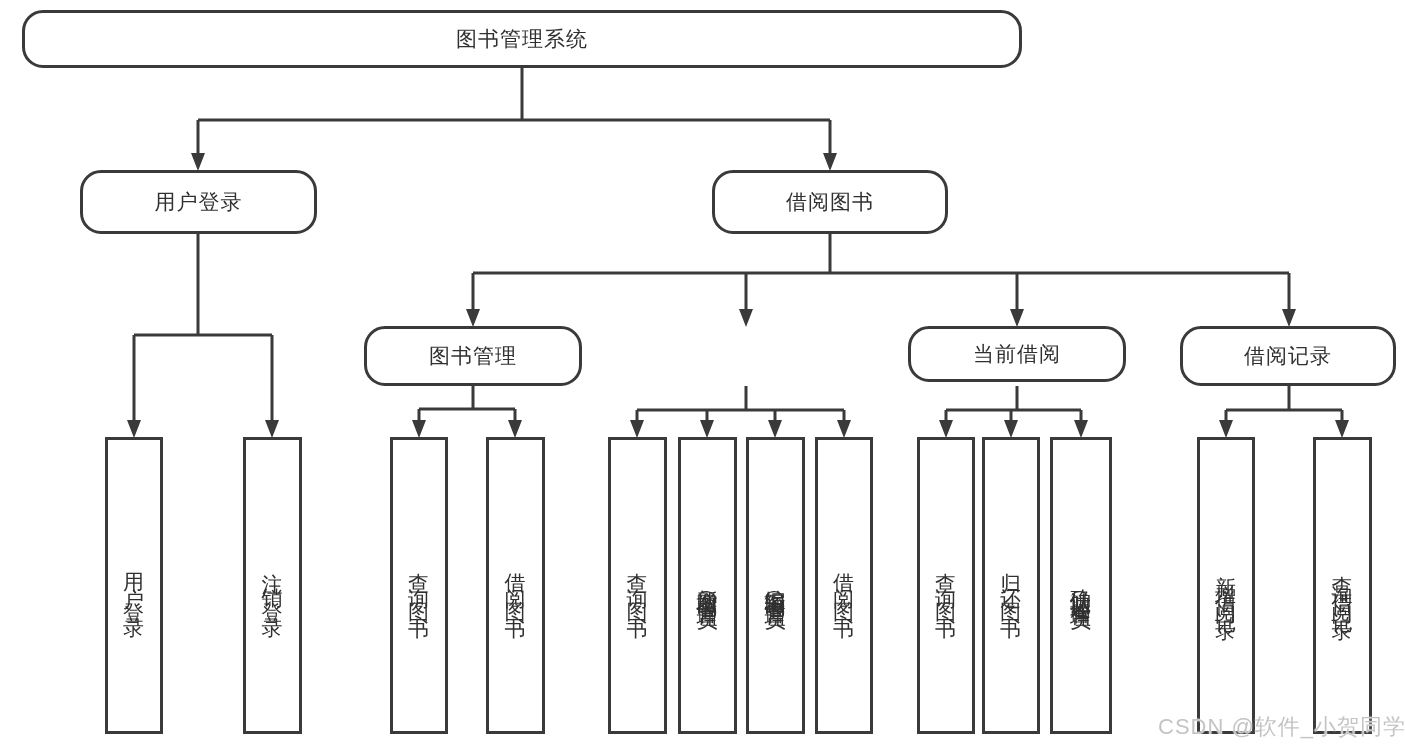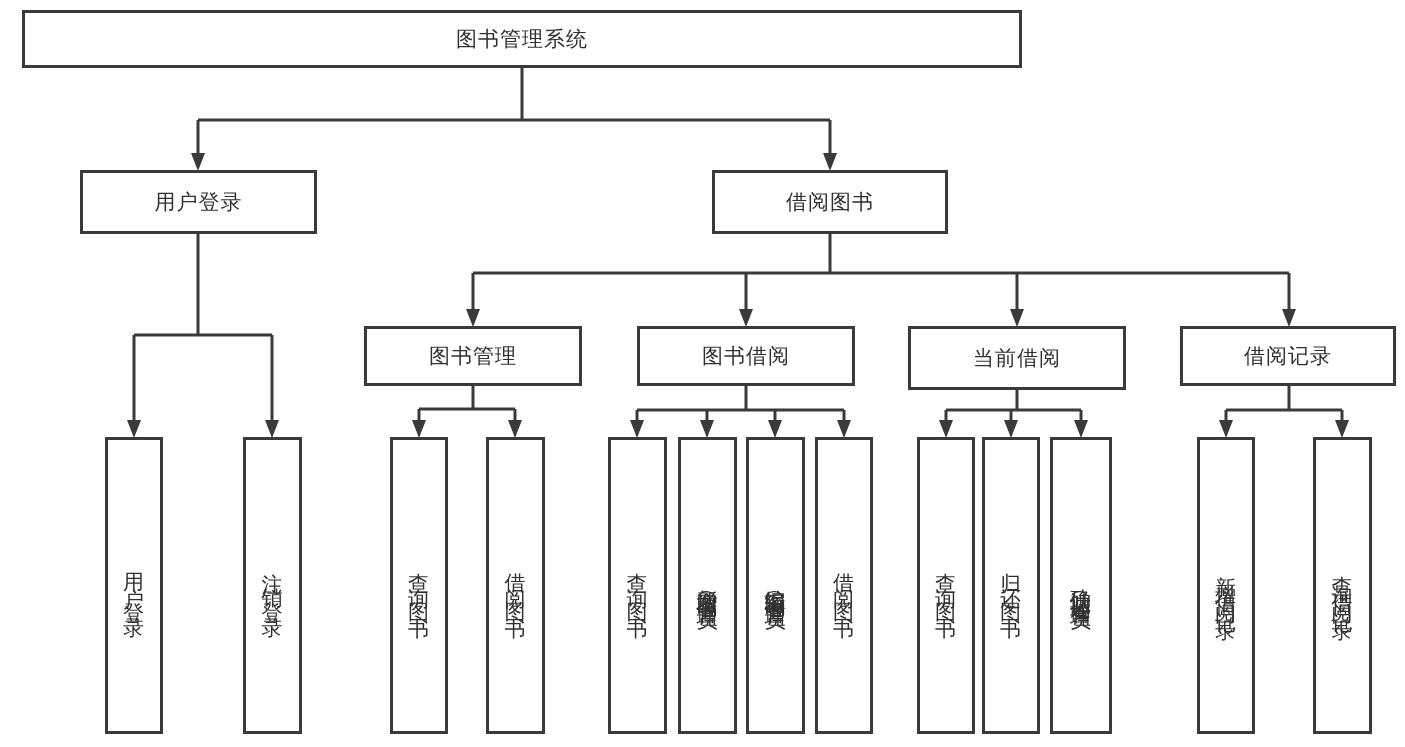--- a/index.html
+++ b/index.html
@@ -14,21 +14,21 @@
   .node{
     position:absolute;
     box-sizing:border-box;
     border:3px solid var(--line,#3a3a3a);
     background:#ffffff;
     color:var(--text,#303030);
     display:flex;align-items:center;justify-content:center;
     font-size:21px;
     z-index:2;
   }
-  .node.h{letter-spacing:1px;}
+  .node.h{letter-spacing:1px;border-radius:21px;}
   .node.v{
     writing-mode:vertical-rl;
     text-orientation:mixed;
     line-height:1;
     text-align:center;
   }
   .node.v4{letter-spacing:15px;}
   .node.v6{letter-spacing:9px;}
   .node.v10{letter-spacing:3px;}
   .watermark{
@@ -69,36 +69,36 @@
       M1074 420 L1088 420 L1081 438 Z  M1219 420 L1233 420 L1226 438 Z
       M1335 420 L1349 420 L1342 438 Z"></path>
   </svg>
 
   <div class="node h" style="left:22px;top:10px;width:1000px;height:58px">图书管理系统</div>
 
   <div class="node h" style="left:80px;top:170px;width:237px;height:64px">用户登录</div>
   <div class="node h" style="left:712px;top:170px;width:236px;height:64px">借阅图书</div>
 
   <div class="node h" style="left:364px;top:326px;width:218px;height:60px">图书管理</div>
-  <div class="node h" style="left:637px;top:326px;width:218px;height:60px">图书借阅</div>
-  <div class="node h" style="left:908px;top:326px;width:218px;height:64px">当前借阅</div>
+  <div class="node h" style="left:908px;top:326px;width:218px;height:56px">当前借阅</div>
   <div class="node h" style="left:1180px;top:326px;width:216px;height:60px">借阅记录</div>
 
   <div class="node v v4" style="left:105px;top:437px;width:58px;height:297px">用户登录</div>
   <div class="node v v4" style="left:243px;top:437px;width:59px;height:297px">注销登录</div>
 
   <div class="node v v4" style="left:390px;top:437px;width:58px;height:297px">查询图书</div>
   <div class="node v v4" style="left:486px;top:437px;width:59px;height:297px">借阅图书</div>
 
   <div class="node v v4" style="left:608px;top:437px;width:59px;height:297px">查询图书</div>
   <div class="node v v10" style="left:678px;top:437px;width:59px;height:297px">新增图书（管理员）</div>
   <div class="node v v10" style="left:746px;top:437px;width:59px;height:297px">编辑图书（管理员）</div>
   <div class="node v v4" style="left:815px;top:437px;width:58px;height:297px">借阅图书</div>
 
   <div class="node v v4" style="left:917px;top:437px;width:58px;height:297px">查询图书</div>
   <div class="node v v4" style="left:982px;top:437px;width:58px;height:297px">归还图书</div>
   <div class="node v v10" style="left:1050px;top:437px;width:62px;height:297px">确认归还（管理员）</div>
 
   <div class="node v v6" style="left:1197px;top:437px;width:58px;height:297px">新增借阅记录</div>
   <div class="node v v6" style="left:1313px;top:437px;width:59px;height:297px">查询借阅记录</div>
 
+  <div class="watermark">CSDN @软件_小贺同学</div>
 
 </div>
 
 </body></html>

